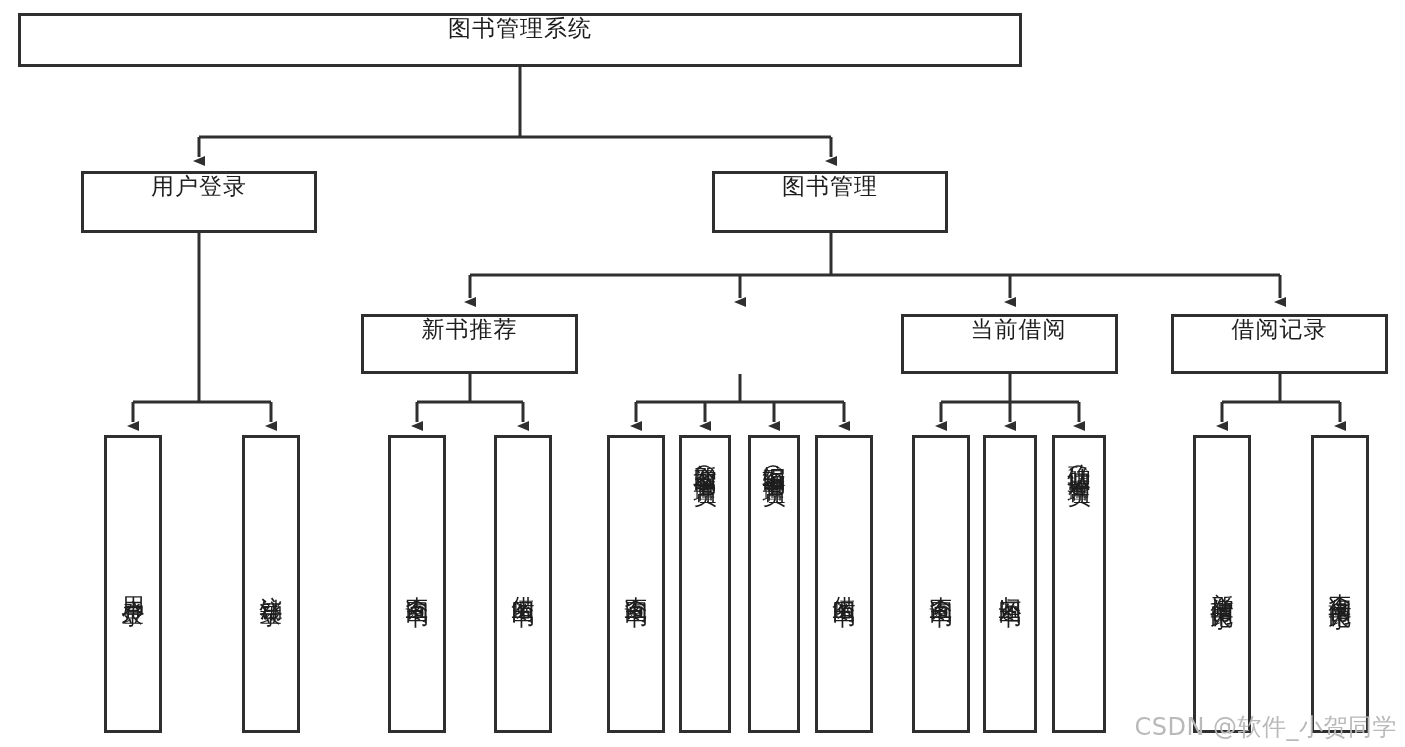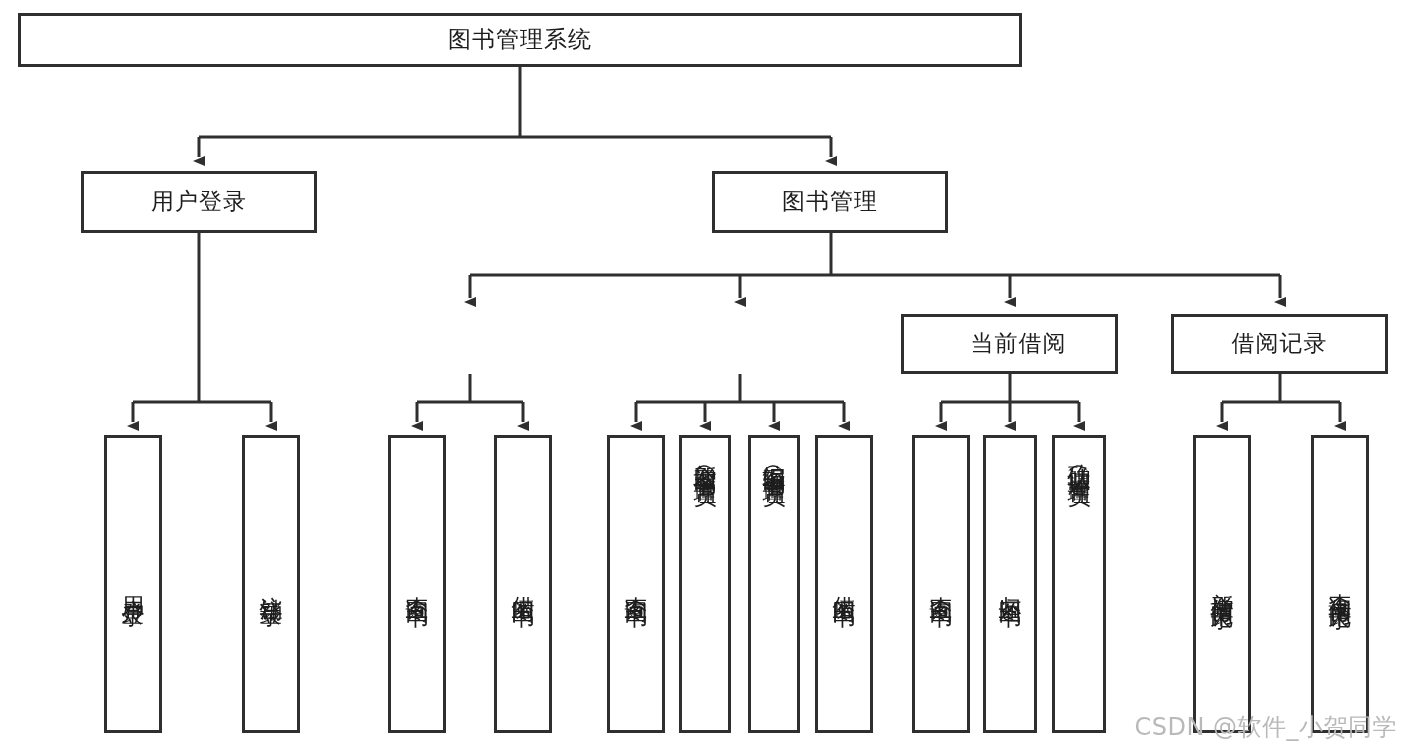--- a/index.html
+++ b/index.html
@@ -16,21 +16,20 @@
     height: 747px;
     background: #ffffff;
     overflow: hidden;
   }
   .node {
     position: absolute;
     box-sizing: border-box;
     border: 3px solid #2f2f2f;
     background: #ffffff;
     display: flex;
-    align-items: center;
     justify-content: center;
   }
   .node-label {
     color: #1d1d1d;
     font-size: 23px;
     line-height: 1.12;
     letter-spacing: 1px;
     white-space: nowrap;
   }
   
@@ -129,20 +128,23 @@
   </div>
 
   <div class="node" style="left:81px; top:171px; width:236px; height:62px;">
     <span class="node-label">用户登录</span>
   </div>
 
   <div class="node" style="left:712px; top:171px; width:236px; height:62px;">
     <span class="node-label">图书管理</span>
   </div>
 
+  <div class="node" style="left:361px; top:314px; width:217px; height:60px;">
+    <span class="node-label">新书推荐</span>
+  </div>
 
 
   <div class="node" style="left:901px; top:314px; width:217px; height:60px;padding-left:18px;">
     <span class="node-label">当前借阅</span>
   </div>
 
   <div class="node" style="left:1171px; top:314px; width:217px; height:60px;">
     <span class="node-label">借阅记录</span>
   </div>
 

